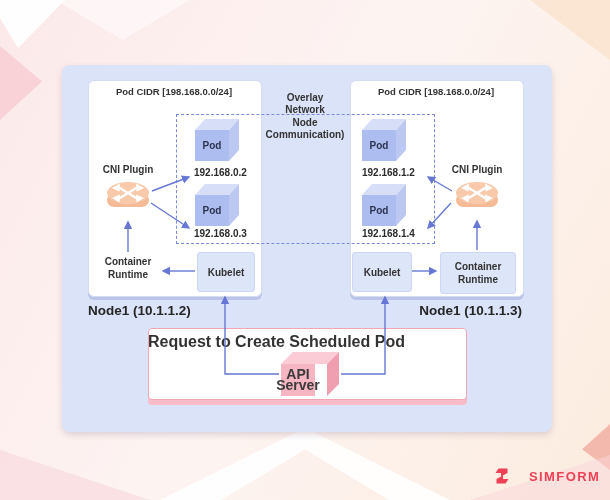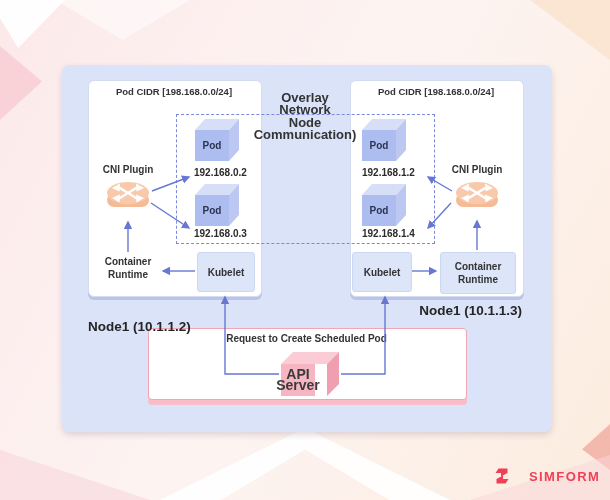--- a/index.html
+++ b/index.html
@@ -13,42 +13,42 @@
     background:#dbe3f8;border-radius:8px;box-shadow:0 3px 6px rgba(170,150,165,.35);}
   .node{position:absolute;top:80px;width:172px;height:215px;background:#ffffff;
     border:1px solid #d6dcf0;border-radius:6px;box-shadow:0 3px 0 #b9c4e8;}
   .node-l{left:88px}.node-r{left:350px}
   .cidr{position:absolute;top:86px;width:168px;text-align:center;
     font-size:9.5px;font-weight:bold;color:#333;}
   .cidr-l{left:90px}.cidr-r{left:352px}
   .dashedbox{position:absolute;left:176px;top:114px;width:257px;height:128px;
     border:1.5px dashed #7b89dc;z-index:3;}
   .ovl{position:absolute;left:252px;top:92px;width:106px;text-align:center;z-index:4;
-    font-size:13px;font-weight:bold;color:#333;line-height:12.4px;}
+    font-size:10px;font-weight:bold;color:#333;line-height:12.4px;}
   
   .cube{position:absolute;width:44px;height:42px;z-index:4;border-radius:11px;}
   .c-top{position:absolute;left:0;top:0;width:44px;height:11px;background:#d6def8;
     clip-path:polygon(0 100%,22.7% 0,100% 0,77.3% 100%);}
   .c-side{position:absolute;right:0;top:0;width:10px;height:42px;background:#bcc8f2;
     clip-path:polygon(0 26.2%,100% 0,100% 73.8%,0 100%);}
   .c-front{position:absolute;left:0;top:11px;width:34px;height:31px;background:#aebdf0;
     color:#2c3350;font-weight:bold;font-size:10px;display:flex;align-items:center;justify-content:center;}
   .ip{position:absolute;width:76px;font-size:10px;font-weight:600;color:#2b2b2b;z-index:4;}
   .cni-lbl{position:absolute;width:70px;text-align:center;font-size:10px;font-weight:bold;color:#333;z-index:4;}
   .router{position:absolute;z-index:4;}
   .cr-text{position:absolute;width:68px;text-align:center;font-size:10px;font-weight:bold;
     color:#333;line-height:13px;z-index:4;}
   .chip{position:absolute;background:#dde5f9;border:1px solid #ccd7f3;border-radius:3px;
     display:flex;align-items:center;justify-content:center;text-align:center;
     font-size:10px;font-weight:bold;color:#333;line-height:13px;z-index:4;}
   .node-lbl{position:absolute;top:303px;font-size:13.5px;font-weight:bold;color:#252525;z-index:4;}
   .ctrl{position:absolute;left:148px;top:328px;width:317px;height:70px;background:#fff;
     border:1.5px solid #f2a6b5;border-radius:4px;box-shadow:0 5px 0 #f8bdc8;z-index:2;}
-  .req{position:absolute;left:148px;top:333px;width:317px;text-align:center;
-    font-size:10px;font-weight:bold;color:#333;z-index:4;}
+  .req{position:absolute;left:148px;top:333px;width:317px;
+    font-size:16px;font-weight:bold;color:#333;z-index:4;}
   
   .acube{position:absolute;left:281px;top:352px;width:58px;height:44px;z-index:4;}
   .a-top{position:absolute;left:0;top:0;width:58px;height:12px;background:#fbccd6;
     clip-path:polygon(0 100%,20.7% 0,100% 0,79.3% 100%);}
   .a-side{position:absolute;right:0;top:0;width:12px;height:44px;background:#ef9fb0;
     clip-path:polygon(0 27.3%,100% 0,100% 72.7%,0 100%);}
   .a-front{position:absolute;left:0;top:12px;width:34px;height:32px;background:#f6b5c2;
     color:#3a3a3a;font-weight:bold;font-size:14px;line-height:11px;text-align:center;
     display:flex;align-items:center;justify-content:center;}
   .cp-lbl{position:absolute;left:148px;top:409px;width:317px;text-align:center;
@@ -134,21 +134,21 @@
     <polygon points="14,3.5 6,8 13.5,11.5" fill="#fff"></polygon>
     <polygon points="30,14.5 38,18 30.5,22.5" fill="#fff"></polygon>
     <polygon points="14,14.5 6,18 13.5,22.5" fill="#fff"></polygon>
   </svg>
 
   <div class="cr-text" style="left:94px;top:255px;">Container Runtime</div>
   <div class="chip" style="left:197px;top:252px;width:56px;height:38px;">Kubelet</div>
   <div class="chip" style="left:352px;top:252px;width:58px;height:38px;">Kubelet</div>
   <div class="chip" style="left:440px;top:252px;width:74px;height:40px;">Container Runtime</div>
 
-  <div class="node-lbl" style="left:88px;margin-top:16px;">Node1 (10.1.1.2)</div>
+  <div class="node-lbl" style="left:88px;">Node1 (10.1.1.2)</div>
   <div class="node-lbl" style="left:352px;width:170px;text-align:right;">Node1 (10.1.1.3)</div>
 
   <div class="ctrl"></div>
   <div class="req">Request to Create Scheduled Pod</div>
   <div class="acube">
     <div class="a-top"></div>
       <div class="a-side"></div>
     <div class="a-front">API Server</div>
   </div>
 

